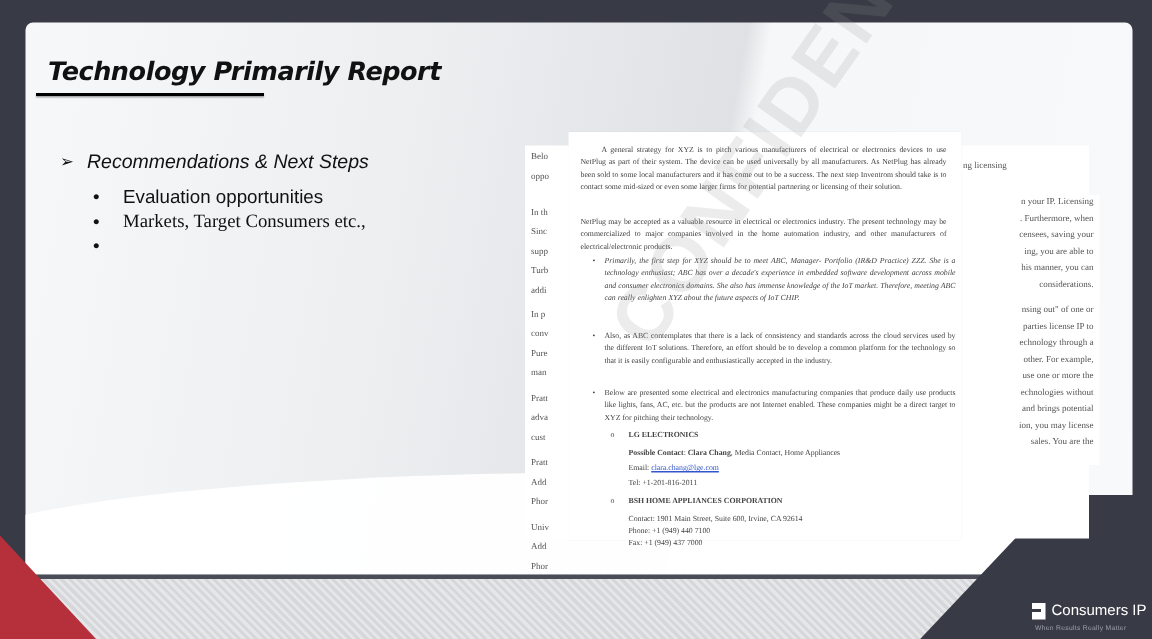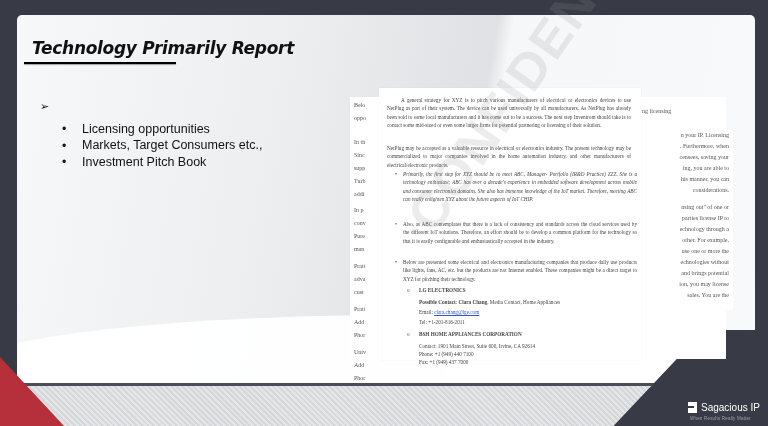--- a/index.html
+++ b/index.html
@@ -87,26 +87,27 @@
 <div class="bottom-strip-line"></div>
 <div class="red-triangle"></div>
 <div class="dark-corner"></div>
 
 <div class="title">Technology Primarily Report</div>
 <div style="position:absolute;left:24px;top:62px;width:152px;height:2px;background:#000;box-shadow:0 1px 1px rgba(0,0,0,0.35);"></div>
 
 <div class="content">
   <div class="lvl1">
     <span class="arrow">➢</span>
+    <span>Recommendations &amp; Next Steps</span>
   </div>
   <ul class="lvl2">
-    <li><span class="dot">•</span><span>Licensing opportunities</span></li>
+    <li><span class="dot">•</span><span>Evaluation opportunities</span></li>
     <li><span class="dot">•</span></li>
-    <li style="margin-top:-1px;"><span>Markets, Target Consumers etc.,</span></li>
-    <li><span class="dot">•</span><span>Investment Pitch Book</span></li>
+    <li style="margin-top:-1px;font-family:Liberation Serif, serif;"><span>Markets, Target Consumers etc.,</span></li>
+    <li><span class="dot">•</span></li>
   </ul>
 </div>
 
 <div class="doc-back">
   <div id="back-left">
       <div class="frag" style="left: 4px; top: 5px;">Belo</div>
       <div class="frag" style="left: 4px; top: 18px;">oppo</div>
       <div class="frag" style="left: 4px; top: 42px;">In th</div>
       <div class="frag" style="left: 4px; top: 55px;">Sinc</div>
       <div class="frag" style="left: 4px; top: 68px;">supp</div>
@@ -176,15 +177,15 @@
   <div class="co" style="top:242px;">BSH HOME APPLIANCES CORPORATION</div>
   <div class="ct" style="top:254px;">Contact: 1901 Main Street, Suite 600, Irvine, CA 92614</div>
   <div class="ct" style="top:262px;">Phone: +1 (949) 440 7100</div>
   <div class="ct" style="top:270px;">Fax: +1 (949) 437 7000</div>
 </div>
 
 <div class="watermark">CONFIDENTIAL</div>
 
 <div class="logo">
   <span class="mark"></span>
-  <span class="name">Sagacious IP</span>
+  <span class="name">Consumers IP</span>
 </div>
 <div class="tagline">When Results Really Matter</div>
 
 </body></html>

